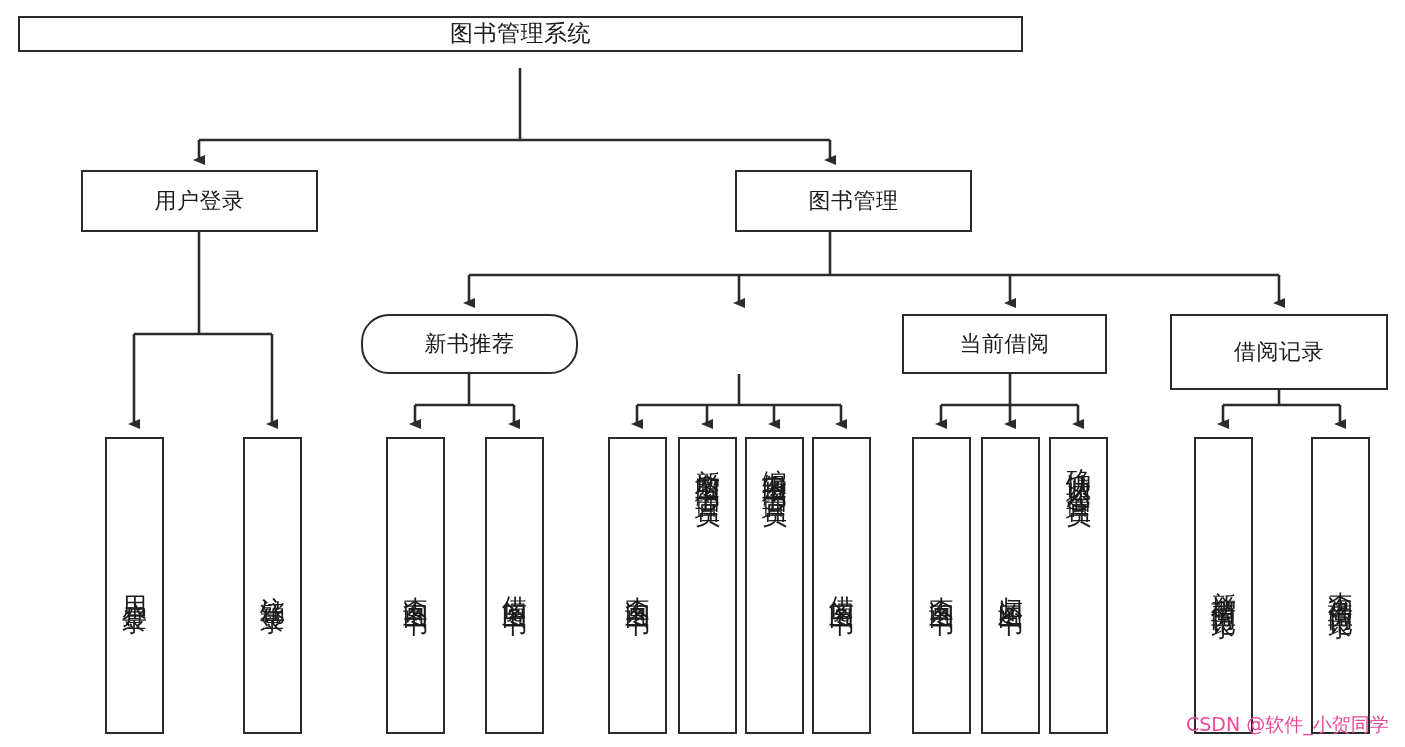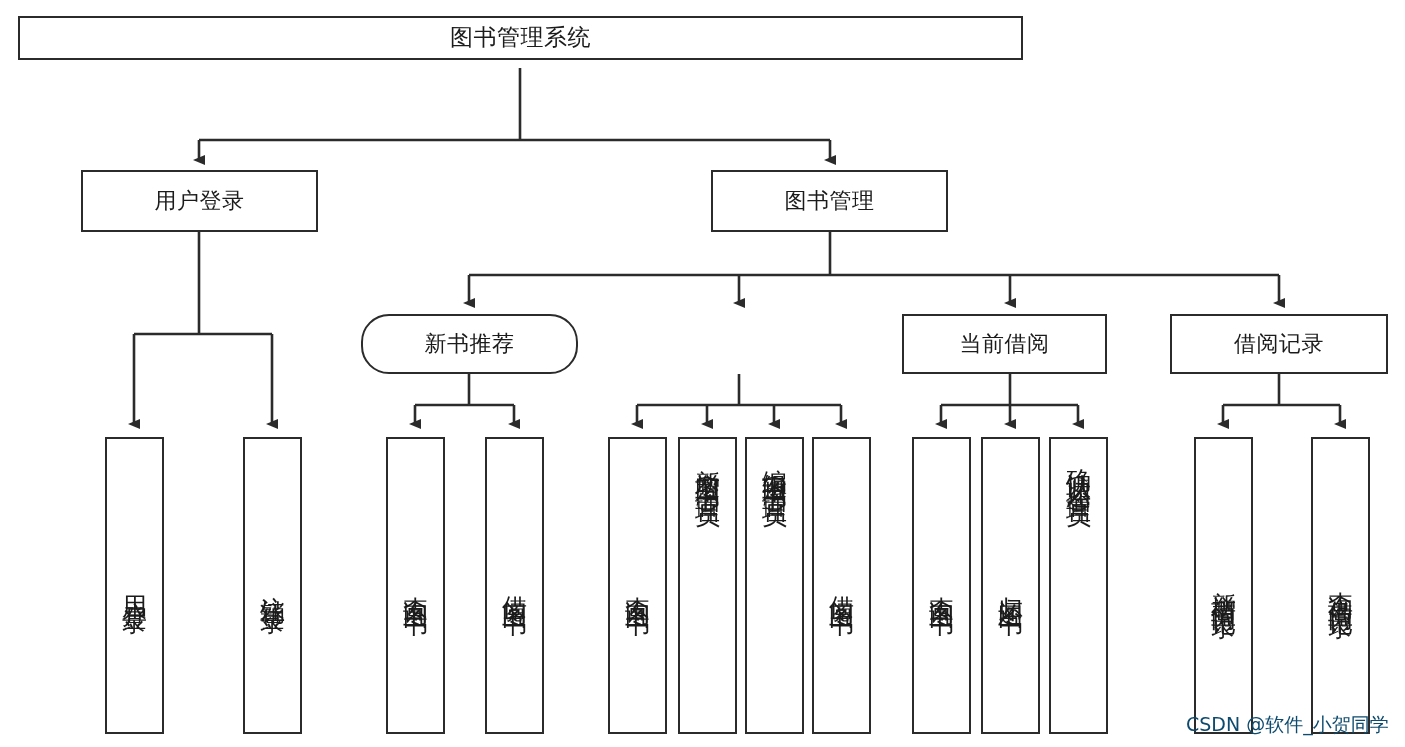--- a/index.html
+++ b/index.html
@@ -62,21 +62,21 @@
   }
   .node.vert.centered {
     align-items: center;
     padding-top: 0;
   }
   .watermark {
     position: absolute;
     left: 1186px;
     top: 712px;
     font-size: 19px;
-    color: #0c4a6e;
+    color: #ec4899;
     white-space: nowrap;
     font-family: "DejaVu Sans", "Liberation Sans", sans-serif;
   }
 </style>
 </head>
 <body>
 
 <div id="canvas">
 
   <svg class="wires" viewBox="0 0 1405 747" xmlns="http://www.w3.org/2000/svg">
@@ -122,38 +122,38 @@
       <path d="M1010,405 L1010,424" marker-end="url(#arrow)"></path>
       <path d="M1078,405 L1078,424" marker-end="url(#arrow)"></path>
 
       <path d="M1279,374 L1279,405"></path>
       <path d="M1223,405 L1340,405"></path>
       <path d="M1223,405 L1223,424" marker-end="url(#arrow)"></path>
       <path d="M1340,405 L1340,424" marker-end="url(#arrow)"></path>
     </g>
   </svg>
 
-  <div class="node horiz root" style="left:18px; top:16px; width:1005px; height:44px;">
+  <div class="node horiz root" style="left:18px; top:16px; width:1005px; height:36px;">
     <span class="label">图书管理系统</span>
   </div>
 
   <div class="node horiz" style="left:81px; top:170px; width:237px; height:62px;">
     <span class="label">用户登录</span>
   </div>
-  <div class="node horiz" style="left:711px; top:170px; width:237px; height:62px;">
+  <div class="node horiz" style="left:735px; top:170px; width:237px; height:62px;">
     <span class="label">图书管理</span>
   </div>
 
   <div class="node horiz" style="left:361px; top:314px; width:217px; height:60px;border-radius:28px;">
     <span class="label">新书推荐</span>
   </div>
   <div class="node horiz" style="left:902px; top:314px; width:205px; height:60px;">
     <span class="label">当前借阅</span>
   </div>
-  <div class="node horiz" style="left:1170px; top:314px; width:218px; height:60px;">
+  <div class="node horiz" style="left:1170px; top:314px; width:218px; height:76px;">
     <span class="label">借阅记录</span>
   </div>
 
   <div class="node vert centered" style="left:105px; top:437px; width:59px; height:297px;">
     <span class="label">用户登录</span>
   </div>
   <div class="node vert centered" style="left:243px; top:437px; width:59px; height:297px;">
     <span class="label">注销登录</span>
   </div>
 

